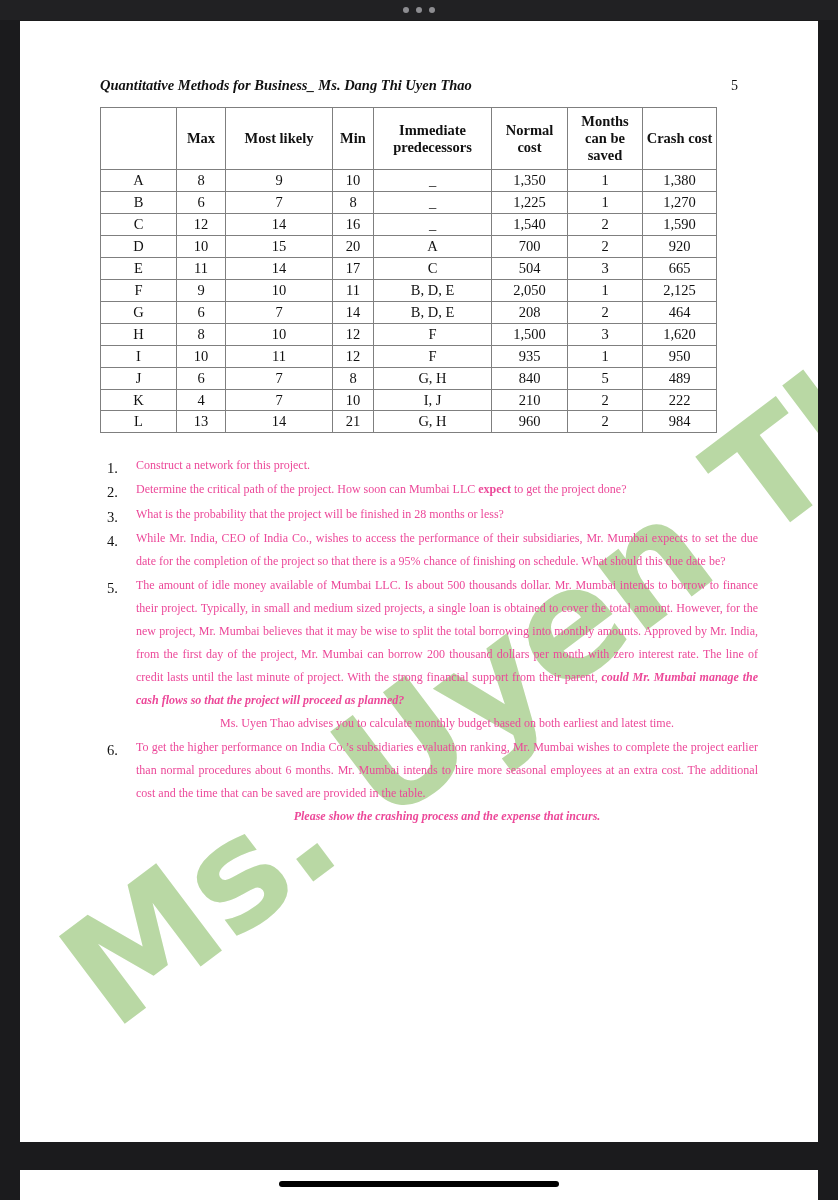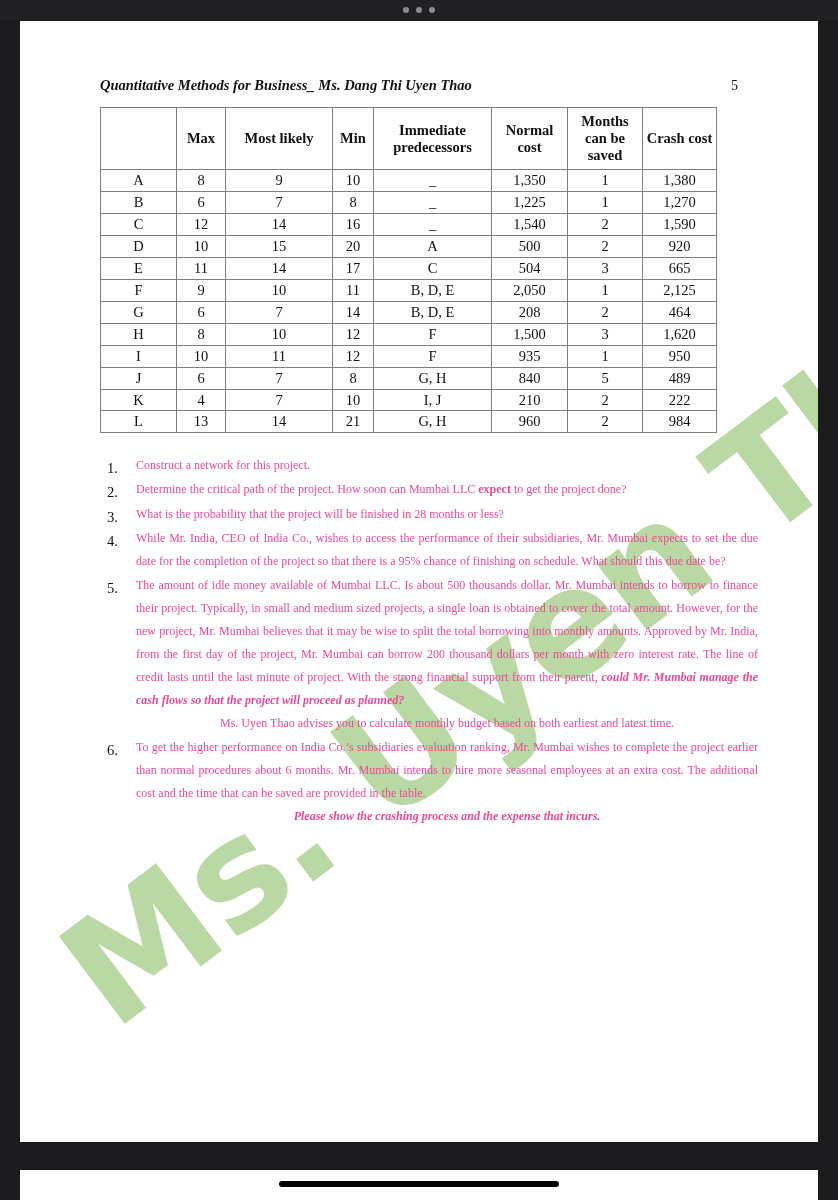--- a/index.html
+++ b/index.html
@@ -276,21 +276,21 @@
                 <td>1,540</td>
                 <td>2</td>
                 <td>1,590</td>
               </tr>
               <tr>
                 <td>D</td>
                 <td>10</td>
                 <td>15</td>
                 <td>20</td>
                 <td>A</td>
-                <td>500</td>
+                <td>700</td>
                 <td>2</td>
                 <td>920</td>
               </tr>
               <tr>
                 <td>E</td>
                 <td>11</td>
                 <td>14</td>
                 <td>17</td>
                 <td>C</td>
                 <td>504</td>

